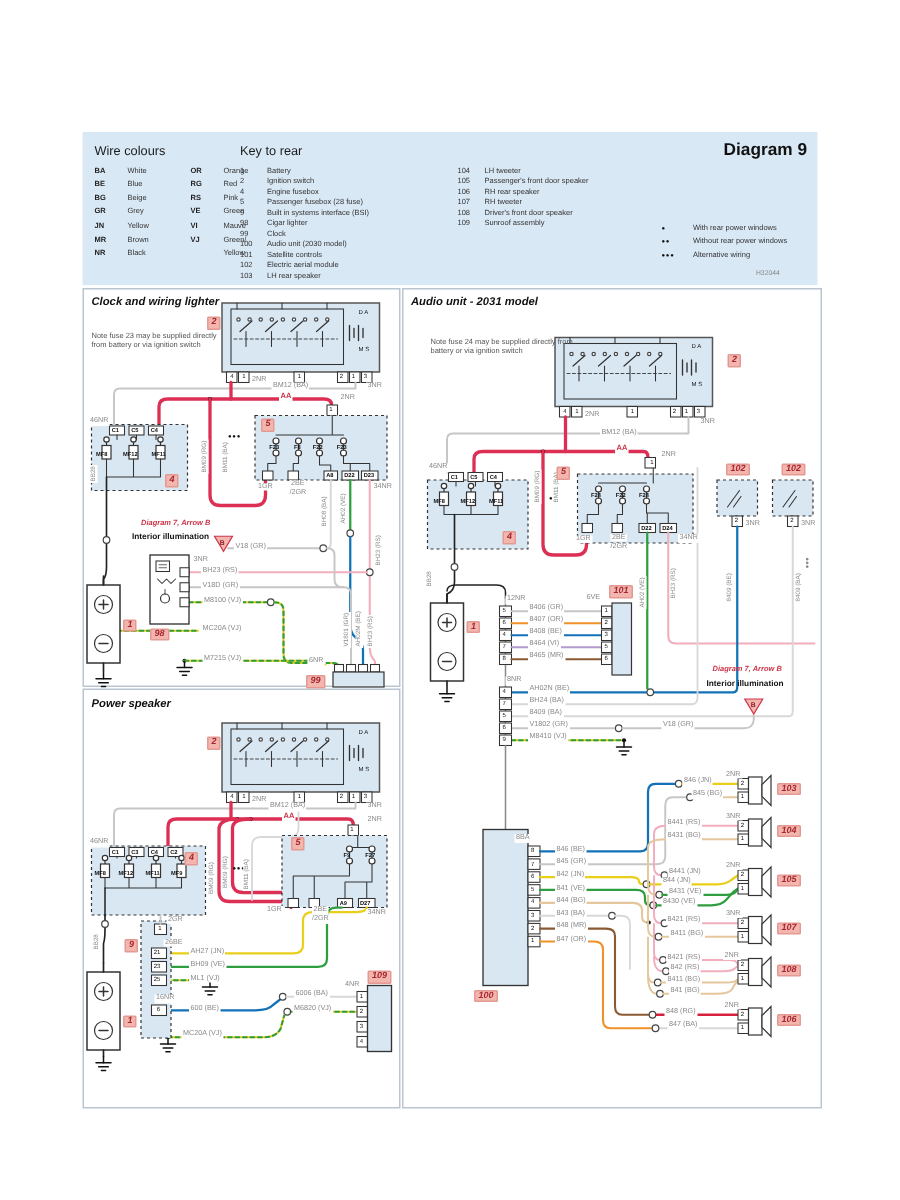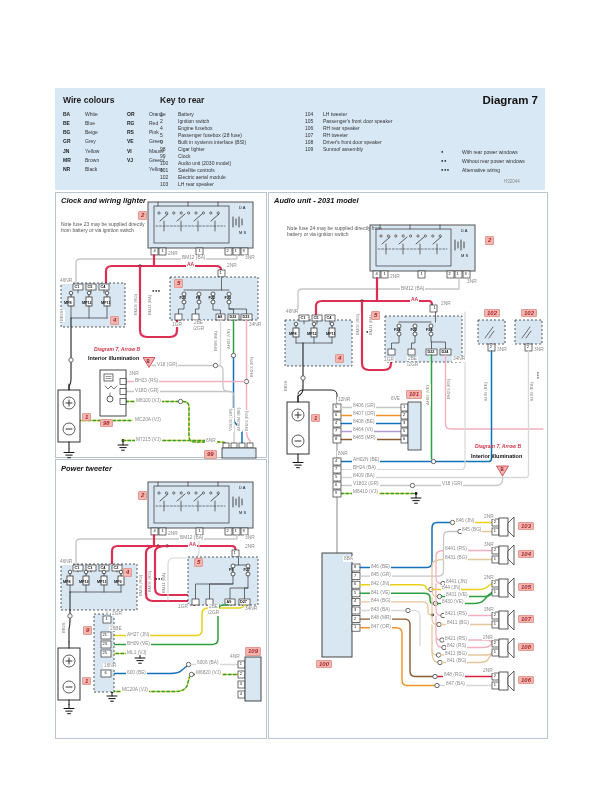--- a/index.html
+++ b/index.html
@@ -9,21 +9,21 @@
   #art{position:absolute;left:0;top:0;z-index:2}
   .box{position:absolute;z-index:1}
   .hdr{background:#d9e8f5}
   .panel{background:#fff;border:1px solid #b9c6d2}
   .lb{position:absolute;font:5px/1.15 "Liberation Sans",sans-serif;color:#444;
       white-space:nowrap;z-index:3}
   .a{background:#fff;padding:0 1px;color:#8a8a8a;font-size:4.8px}
   .t{font-size:4px;color:#111}
   .T{font-size:3.8px;font-weight:bold;color:#111}
   .h{font-size:7.5px;font-weight:bold;font-style:italic;color:#111}
-  .H{font-size:8.5px;font-weight:bold;color:#1a1a1a}
+  .H{font-size:8.5px;font-weight:normal;color:#1a1a1a}
   .D{font-size:11.5px;font-weight:bold;color:#111;text-align:right}
   .n{font-size:5px;color:#555;white-space:normal}
   .r{transform:rotate(-90deg);transform-origin:0 0;font-size:4.2px;background:#fff;
      padding:0 1px;color:#8a8a8a}
   .g{background:#f2b6ae;color:#a8262f;font-weight:bold;font-style:italic;font-size:6px;
      padding:0 2px;border-radius:1px;border:0.5px solid #e49a92}
   .Rr{color:#cf3449;font-weight:bold;font-size:5px;background:#fff;padding:0 1px}
   .d7{color:#cf3449;font-style:italic;font-size:5px;font-weight:bold}
   .i{font-weight:bold;font-size:5.5px;color:#111}
   .c{font-weight:bold;color:#222;font-size:5px}
@@ -468,21 +468,21 @@
       <circle cx="69" cy="661" r="6" fill="#fff" stroke="#333" stroke-width="0.8"></circle>
       <path d="M66,661 h6 M69,658 v6" fill="none" stroke="#333" stroke-width="1" stroke-linecap="round" stroke-linejoin="round"></path>
       <circle cx="69" cy="687" r="6" fill="#fff" stroke="#333" stroke-width="0.8"></circle>
       <path d="M66,687 h6" fill="none" stroke="#333" stroke-width="1" stroke-linecap="round" stroke-linejoin="round"></path>
       <path d="M69,642 V648 M69,700 V704.5" fill="none" stroke="#222" stroke-width="1.1" stroke-linecap="round" stroke-linejoin="round"></path>
       <path d="M64,708.5 h10 M65.8,711.1 h6.4 M67.6,713.7 h2.8" fill="none" stroke="#111" stroke-width="1" stroke-linecap="round" stroke-linejoin="round"></path>
       <path d="M69,704.5 V708.5" fill="none" stroke="#111" stroke-width="1" stroke-linecap="round" stroke-linejoin="round"></path>
     </svg>
 <span class="lb H" style="left: 63px; top: 95.5px;">Wire colours</span>
     <span class="lb H" style="left: 160px; top: 95.5px;">Key to rear</span>
-    <span class="lb D" style="left: 466px; top: 94px; width: 72px;">Diagram 7</span>
+    <span class="lb D" style="left: 466px; top: 94px; width: 72px;">Diagram 9</span>
     <span class="lb f" style="left: 504px; top: 178.5px;">H32044</span>
     <span class="lb c" style="left: 63px; top: 111.5px;">BA</span>
     <span class="lb w" style="left: 85px; top: 111.5px;">White</span>
     <span class="lb c" style="left: 127px; top: 111.5px;">OR</span>
     <span class="lb w" style="left: 149px; top: 111.5px;">Orange</span>
     <span class="lb c" style="left: 63px; top: 120.8px;">BE</span>
     <span class="lb w" style="left: 85px; top: 120.8px;">Blue</span>
     <span class="lb c" style="left: 127px; top: 120.8px;">RG</span>
     <span class="lb w" style="left: 149px; top: 120.8px;">Red</span>
     <span class="lb c" style="left: 63px; top: 130.1px;">BG</span>
@@ -741,21 +741,21 @@
     <span class="lb a" style="left: 444px; top: 635.8px;">8421 (RS)</span>
     <span class="lb a" style="left: 446px; top: 643.3px;">842 (RS)</span>
     <span class="lb a" style="left: 444px; top: 650.8px;">8411 (BG)</span>
     <span class="lb a" style="left: 446px; top: 658.3px;">841 (BG)</span>
     <span class="lb a" style="left: 482px; top: 667.5px;">2NR</span>
     <span class="lb t" style="left: 493.8px; top: 673.8px;">2</span>
     <span class="lb t" style="left: 493.8px; top: 682.8px;">1</span>
     <span class="lb g" style="left: 518px; top: 675.5px;">106</span>
     <span class="lb a" style="left: 443px; top: 672.3px;">848 (RG)</span>
     <span class="lb a" style="left: 445px; top: 681.3px;">847 (BA)</span>
-    <span class="lb h" style="left: 61px; top: 464.5px;">Power tweeter</span>
+    <span class="lb h" style="left: 61px; top: 464.5px;">Power speaker</span>
     <span class="lb t" style="left: 239px; top: 486px;">D A</span>
     <span class="lb t" style="left: 239px; top: 511px;">M S</span>
     <span class="lb t" style="left: 153.5px; top: 529.3px;">4</span>
     <span class="lb t" style="left: 161.5px; top: 529.3px;">1</span>
     <span class="lb t" style="left: 198.5px; top: 529.3px;">1</span>
     <span class="lb t" style="left: 226.5px; top: 529.3px;">2</span>
     <span class="lb t" style="left: 234.5px; top: 529.3px;">1</span>
     <span class="lb t" style="left: 242.5px; top: 529.3px;">3</span>
     <span class="lb g" style="left: 138px; top: 491px;">2</span>
     <span class="lb a" style="left: 167px; top: 530.5px;">2NR</span>

